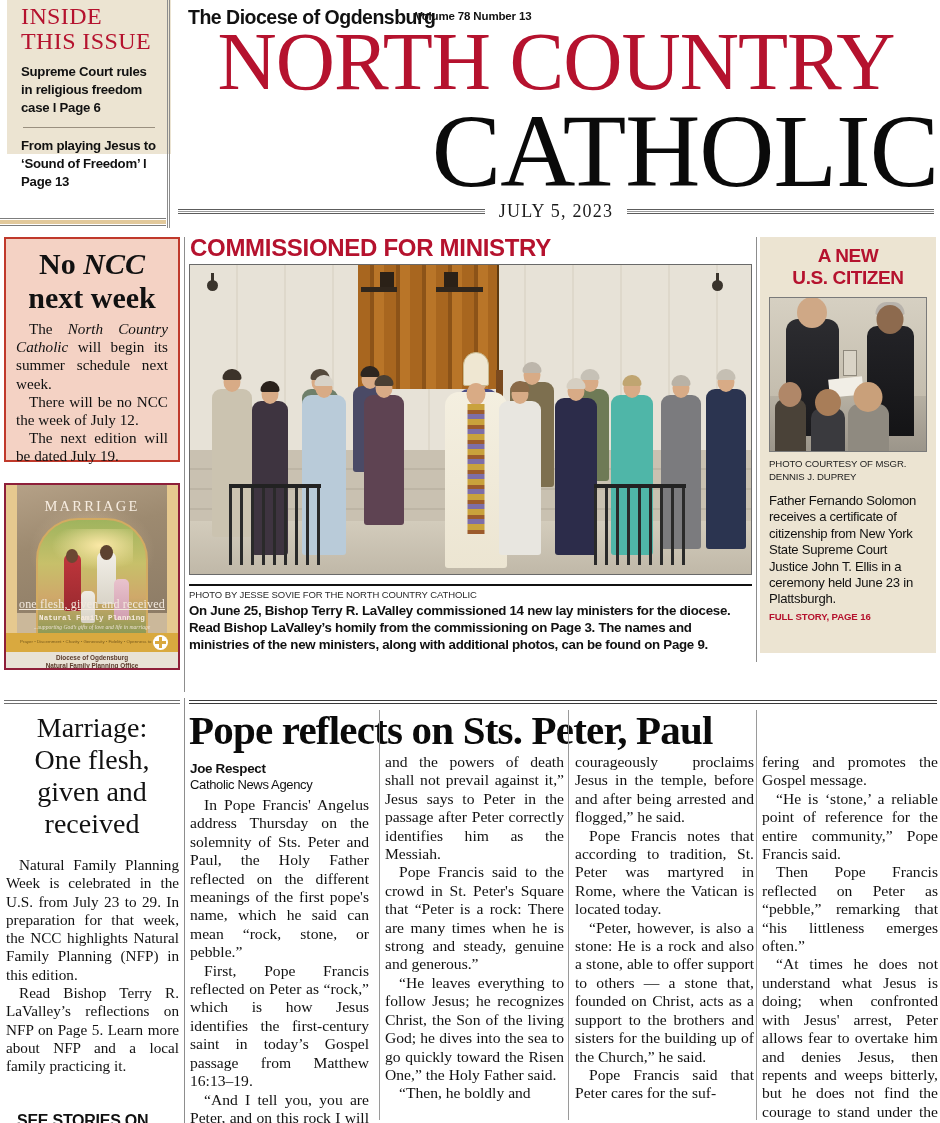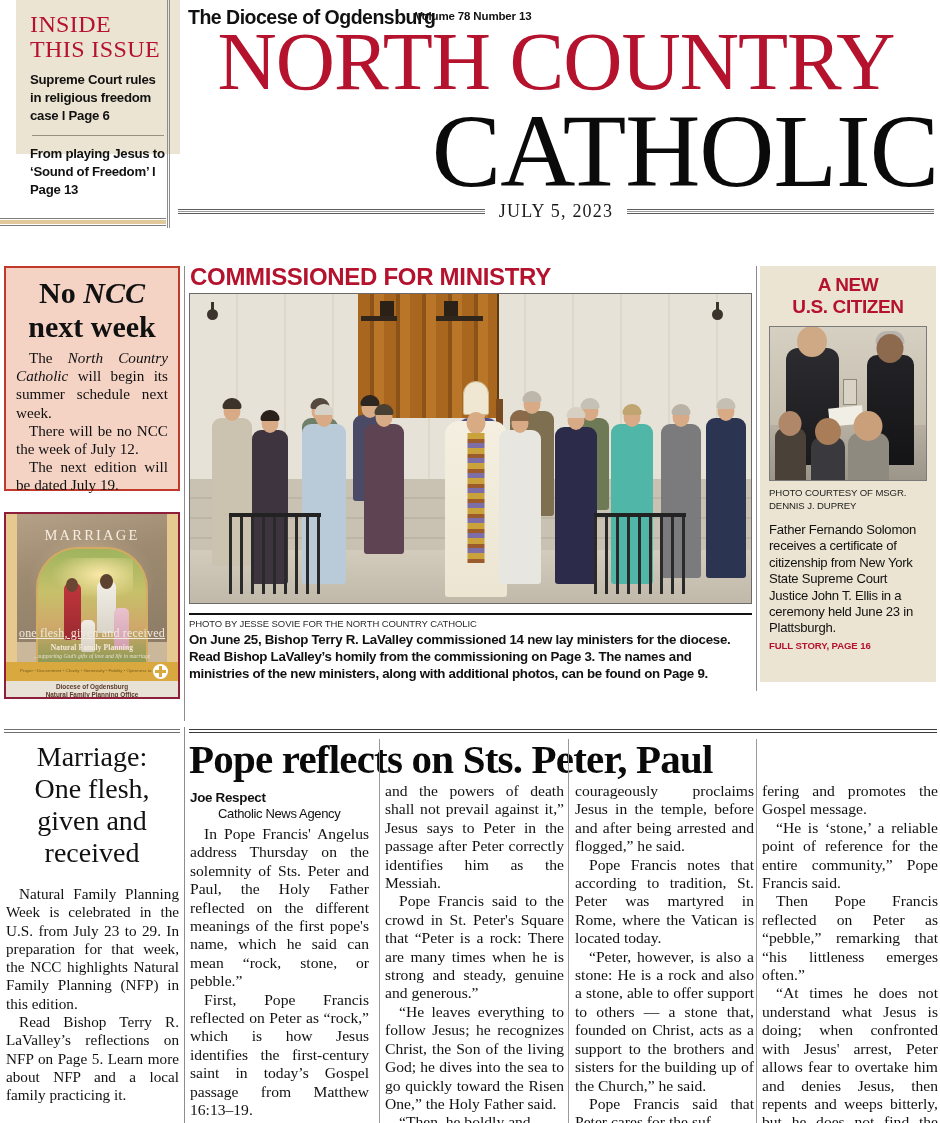--- a/index.html
+++ b/index.html
@@ -8,23 +8,23 @@
     background: #ffffff;
     font-family: "Liberation Serif", serif;
     overflow: hidden;
   }
   .page { position: relative; width: 940px; height: 1123px; }
 
   
   .masthead { position: relative; height: 228px; width: 940px; }
 
   .inside-box {
-    position: absolute; left: 16px; top: 0; width: 164px; height: 154px;
+    position: absolute; left: 7px; top: 0; width: 164px; height: 154px;
     background: #ece4d2;
-    padding: 12px 14px 0 14px;
+    padding: 4px 14px 0 14px;
   }
   .inside-title {
     color: #b5122e;
     font-family: "Liberation Serif", serif;
     font-size: 24px; line-height: 25px;
     letter-spacing: .4px;
   }
   .inside-rule { height: 1px; background: #9a9080; margin: 10px 2px 9px 2px; }
   .inside-item {
     font-family: "Liberation Sans", sans-serif;
@@ -87,21 +87,21 @@
   .dl-rule i {
     position: absolute; left: 0; right: 0; top: 3px; height: 1px; background: #9b9b9b;
   }
   .dateline {
     font-family: "Liberation Serif", serif;
     font-size: 18px; letter-spacing: 1.2px; color: #1a1a1a;
     padding: 0 14px; white-space: nowrap;
   }
 
   
-  .midband { position: relative; height: 470px; width: 940px; margin-top: 29px; }
+  .midband { position: relative; height: 470px; width: 940px; }
 
   
   .ncc-box {
     position: absolute; left: 4px; top: 9px; width: 176px; height: 225px;
     background: #f4d2c4; border: 2px solid #c0392b;
     padding: 8px 10px 0 10px;
   }
   .ncc-head {
     font-family: "Liberation Serif", serif; font-weight: bold;
     font-size: 30px; line-height: 34px; color: #111; text-align: center;
@@ -160,21 +160,21 @@
   .ad-arch .f4 { position: absolute; left: 40%; top: 62%; width: 13%; height: 28%;
     background: linear-gradient(180deg,#f0ece4,#d7d1c4); border-radius: 5px 5px 2px 2px; }
   .ad-sub {
     position: absolute; left: 0; right: 0; top: 112px; text-align: center;
     color: #f3e9de; font-family: "Liberation Serif", serif; font-size: 12px;
     letter-spacing: .2px;
     text-decoration: underline;
   }
   .ad-nfp {
     position: absolute; left: 0; right: 0; top: 129px; text-align: center;
-    color: #f6eadd; font-family: Liberation Serif, serif; font-weight: bold;
+    color: #f6eadd; font-family: Liberation Mono, monospace; font-weight: bold;
     font-size: 7.5px; letter-spacing: .1px;
   }
   .ad-tag {
     position: absolute; left: 0; right: 0; top: 139px; text-align: center;
     color: #eadfd0; font-family: "Liberation Serif", serif; font-style: italic;
     font-size: 5.6px;
   }
   .ad-gold {
     position: absolute; left: 0; right: 0; top: 148px; height: 19px;
     background: #d9a93f;
@@ -348,21 +348,21 @@
     white-space: nowrap;
   }
   .byline-name {
     position: absolute; left: 190px; top: 63px;
     font-family: "Liberation Sans", sans-serif; font-weight: bold;
     font-size: 13.4px; color: #111; letter-spacing: -.3px;
   }
   .byline-org {
     position: absolute; left: 190px; top: 79px;
     font-family: "Liberation Sans", sans-serif;
-    font-size: 13px; color: #111; letter-spacing: -.35px; margin-left: 28px;
+    font-size: 13px; color: #111; letter-spacing: -.35px;
   }
   .col {
     position: absolute; top: 0; width: 179px;
     font-family: "Liberation Serif", serif; font-size: 15.6px; line-height: 18.4px;
     color: #111; text-align: justify;
   }
   .col p { text-indent: 14px; }
   .col1 { left: 190px; top: 98px; }
   .col2 { left: 385px; top: 55px; }
   .col3 { left: 575px; top: 55px; }

